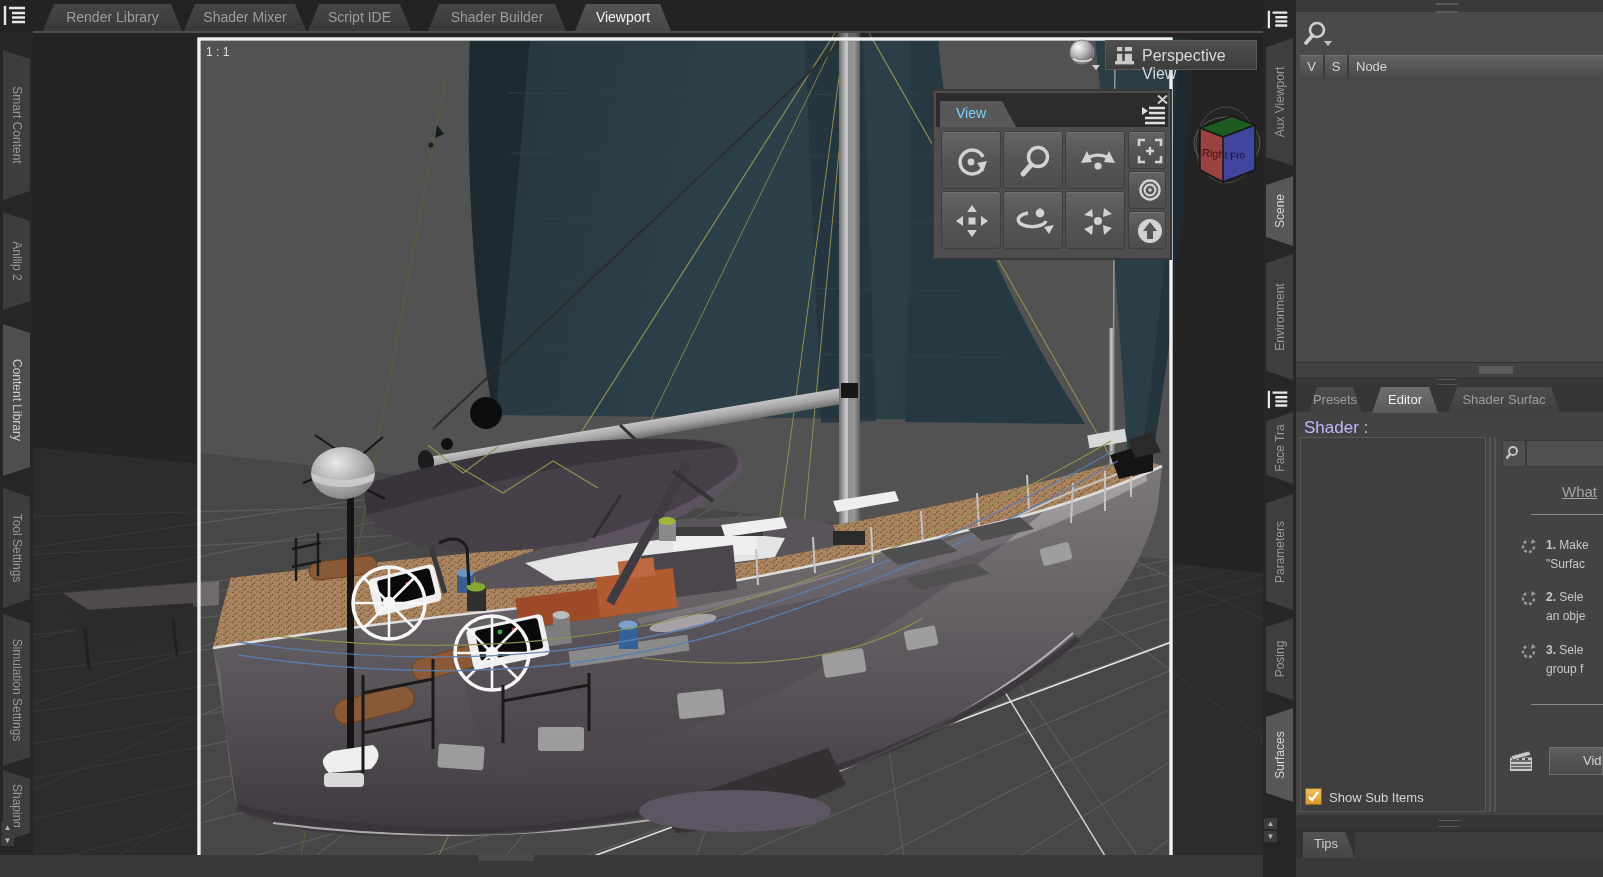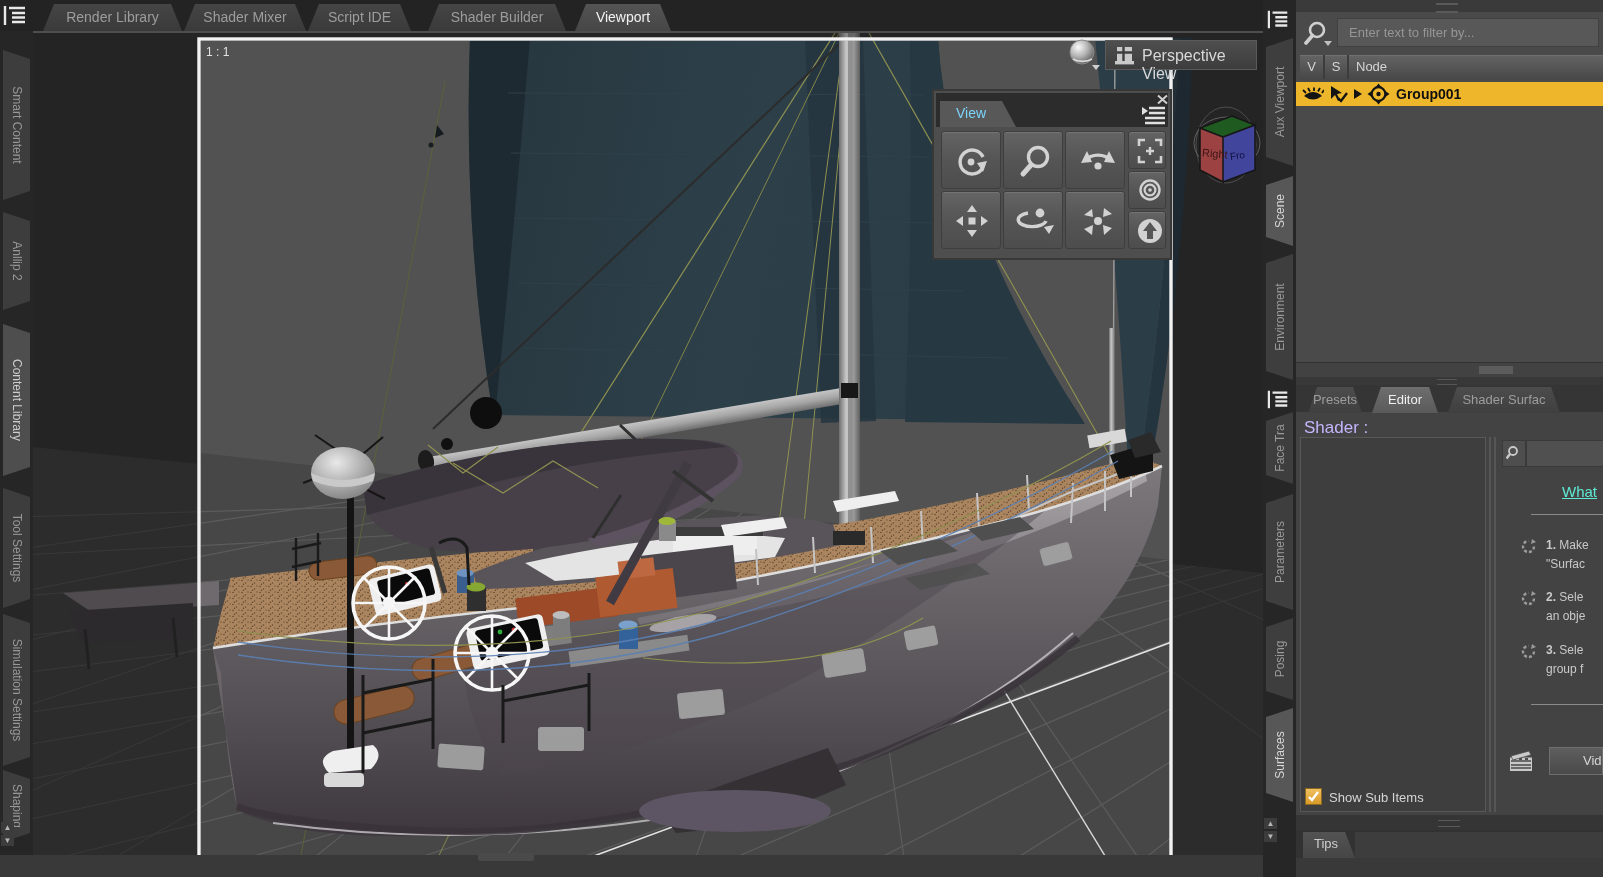--- a/index.html
+++ b/index.html
@@ -558,48 +558,26 @@
   <div class="rpanel" style="left:1296px;top:0;width:307px;height:377px;background:#4a4a4a;">
 
     <div class="abs" style="left:0;top:0;width:307px;height:12px;background:#3a3a3a;"></div>
     <div class="abs" style="left:140px;top:3px;width:22px;height:6px;border-top:2px solid #5a5a5a;border-bottom:2px solid #5a5a5a;"></div>
 
     <svg class="abs" style="left:8px;top:20px" width="30" height="28" viewBox="0 0 30 28">
       <circle cx="13" cy="10" r="7" fill="none" stroke="#cfcfcf" stroke-width="2.6"></circle>
       <path d="M8.5 15.5 L2 23" stroke="#cfcfcf" stroke-width="3.6" stroke-linecap="round"></path>
       <path d="M20 21 L28 21 L24 26 Z" fill="#bfbfbf"></path>
     </svg>
-    <div class="abs" style="left:41px;top:18px;width:262px;height:29px;background:#585858;border:1px solid #404040;box-sizing:border-box;">
-      <span class="abs" style="left:11px;top:6px;font-size:13px;color:#969696;">Enter text to filter by...</span>
-    </div>
 
     <div class="abs" style="left:4px;top:55px;width:303px;height:24px;background:linear-gradient(#636363,#474747);border-top:1px solid #707070;"></div>
     <div class="abs" style="left:4px;top:55px;width:23px;height:24px;border-right:2px solid #3c3c3c;color:#d5d5d5;font-size:13px;text-align:center;line-height:24px;">V</div>
     <div class="abs" style="left:29px;top:55px;width:22px;height:24px;border-right:2px solid #3c3c3c;color:#d5d5d5;font-size:13px;text-align:center;line-height:24px;">S</div>
     <div class="abs" style="left:60px;top:55px;color:#d5d5d5;font-size:13px;line-height:24px;">Node</div>
 
-    <div class="abs" style="left:0px;top:82px;width:307px;height:24px;background:#eeb72b;">
-      <svg class="abs" style="left:6px;top:4px" width="22" height="17" viewBox="0 0 22 17">
-        <path d="M2 10 Q11 2 20 10 Q11 17 2 10 Z" fill="#141414"></path>
-        <path d="M4 7 L1 4 M8 5.5 L6 2 M12 5 L12 1.5 M16 5.5 L18 2 M20 7 L22 4" stroke="#141414" stroke-width="1.8"></path>
-      </svg>
-      <svg class="abs" style="left:32px;top:3px" width="20" height="18" viewBox="0 0 20 18">
-        <path d="M3 1 L3 14 L7 10 L10 16 L12 15 L9 9 L14 8 Z" fill="#141414"></path>
-        <path d="M10 13 L13 16 L19 8" fill="none" stroke="#141414" stroke-width="2.4"></path>
-      </svg>
-      <svg class="abs" style="left:56px;top:6px" width="12" height="12" viewBox="0 0 12 12">
-        <path d="M2 1 L10 6 L2 11 Z" fill="#141414"></path>
-      </svg>
-      <svg class="abs" style="left:71px;top:1px" width="23" height="22" viewBox="0 0 23 22">
-        <circle cx="11.5" cy="11" r="6.8" fill="none" stroke="#141414" stroke-width="2.2"></circle>
-        <path d="M11.5 0.5 L8.2 4.8 L14.8 4.8 Z M11.5 21.5 L8.2 17.2 L14.8 17.2 Z M0.5 11 L5 7.7 L5 14.3 Z M22.5 11 L18 7.7 L18 14.3 Z" fill="#141414"></path>
-        <circle cx="11.5" cy="11" r="2.2" fill="#141414"></circle>
-      </svg>
-      <span class="abs" style="left:100px;top:4px;font-size:14px;font-weight:bold;color:#101010;">Group001</span>
-    </div>
 
     <div class="abs" style="left:0;top:362px;width:307px;height:15px;background:#424242;border-top:1px solid #333;">
       <div class="abs" style="left:183px;top:3px;width:34px;height:8px;background:#5c5c5c;"></div>
     </div>
   </div>
 
   <div class="abs" style="left:1296px;top:377px;width:307px;height:8px;background:#383838;"></div>
   <div class="abs" style="left:1437px;top:379px;width:20px;height:4px;border-top:1.5px solid #565656;border-bottom:1.5px solid #565656;"></div>
 
   <div class="rpanel" style="left:1296px;top:385px;width:307px;height:473px;background:#434343;">
@@ -623,21 +601,21 @@
     <div class="abs" style="left:198px;top:52px;width:2px;height:375px;background:#565656;"></div>
 
     <div class="abs" style="left:202px;top:48px;width:105px;height:380px;">
       <div class="abs" style="left:4px;top:7px;width:22px;height:25px;background:#4e4e4e;border:1px solid #3a3a3a;">
         <svg style="position:absolute;left:3px;top:4px" width="16" height="16" viewBox="0 0 16 16">
           <circle cx="7" cy="6" r="4" fill="none" stroke="#c9c9c9" stroke-width="1.8"></circle>
           <path d="M4 9 L0.5 13.5" stroke="#c9c9c9" stroke-width="2.4"></path>
         </svg>
       </div>
       <div class="abs" style="left:28px;top:7px;width:77px;height:25px;background:#505050;border:1px solid #3a3a3a;"></div>
-      <span class="abs" style="left:64px;top:50px;font-size:15px;color:#5eead4;text-decoration:underline;">What</span>
+      <span class="abs" style="left:64px;top:50px;font-size:15px;color:#a3a3a3;text-decoration:underline;">What</span>
       <div class="abs" style="left:33px;top:81px;width:72px;height:1px;background:#8a8a8a;"></div>
 
       <svg class="spinico" style="left:22px;top:105px" viewBox="0 0 17 17">
         <path d="M14 8.5 A5.5 5.5 0 1 1 8.5 3" fill="none" stroke="#9a9a9a" stroke-width="2.4" stroke-dasharray="3 2"></path>
         <path d="M12 1 L16 4 L11 6 Z" fill="#9a9a9a"></path>
       </svg>
       <div class="helptxt" style="left:48px;top:103px;width:60px;"><b>1.</b> Make<br>"Surfac</div>
       <svg class="spinico" style="left:22px;top:157px" viewBox="0 0 17 17">
         <path d="M14 8.5 A5.5 5.5 0 1 1 8.5 3" fill="none" stroke="#9a9a9a" stroke-width="2.4" stroke-dasharray="3 2"></path>
         <path d="M12 1 L16 4 L11 6 Z" fill="#9a9a9a"></path>

